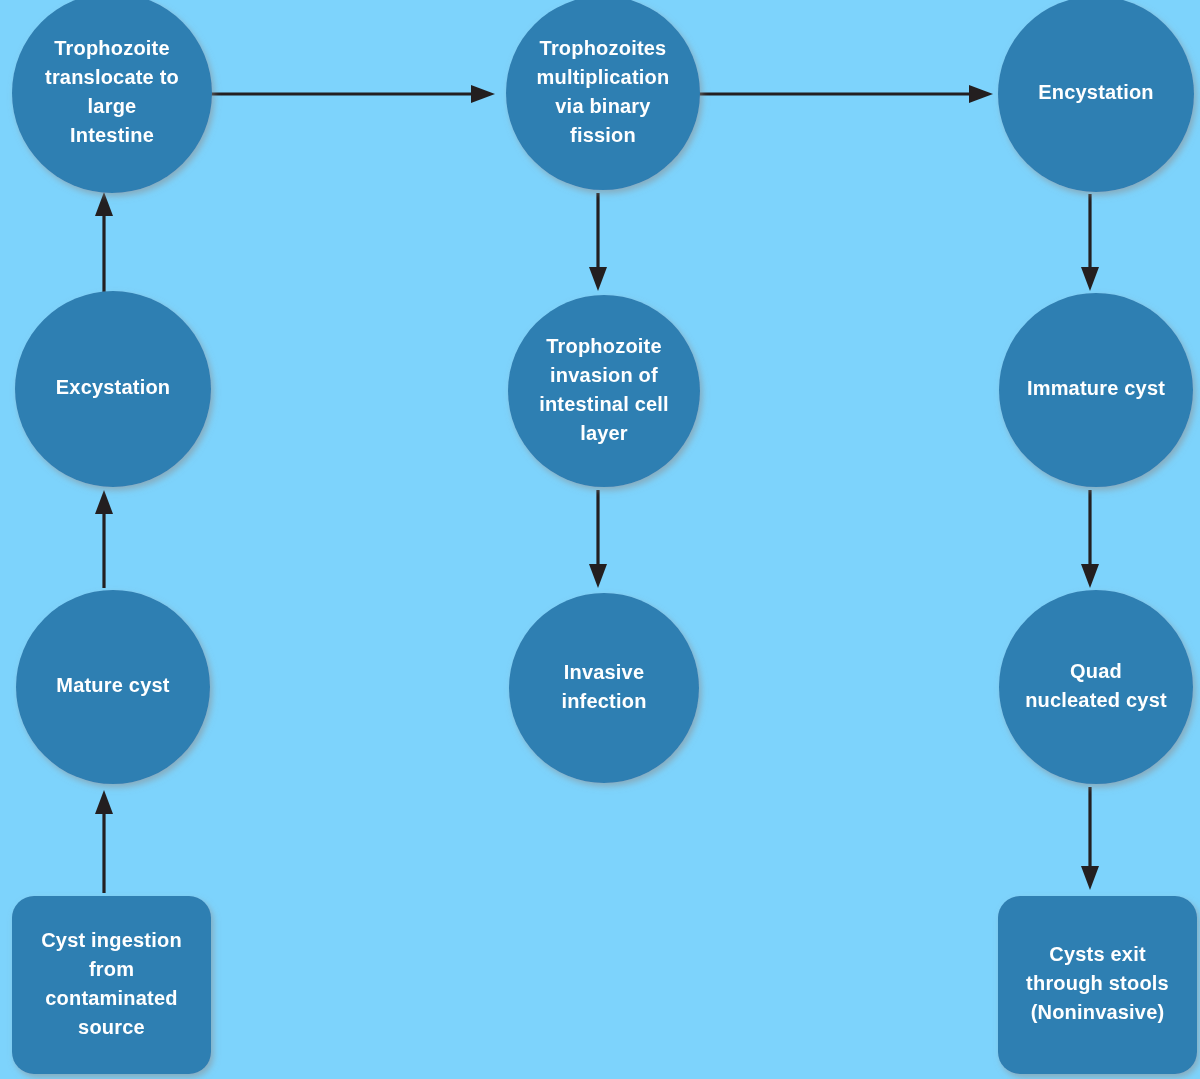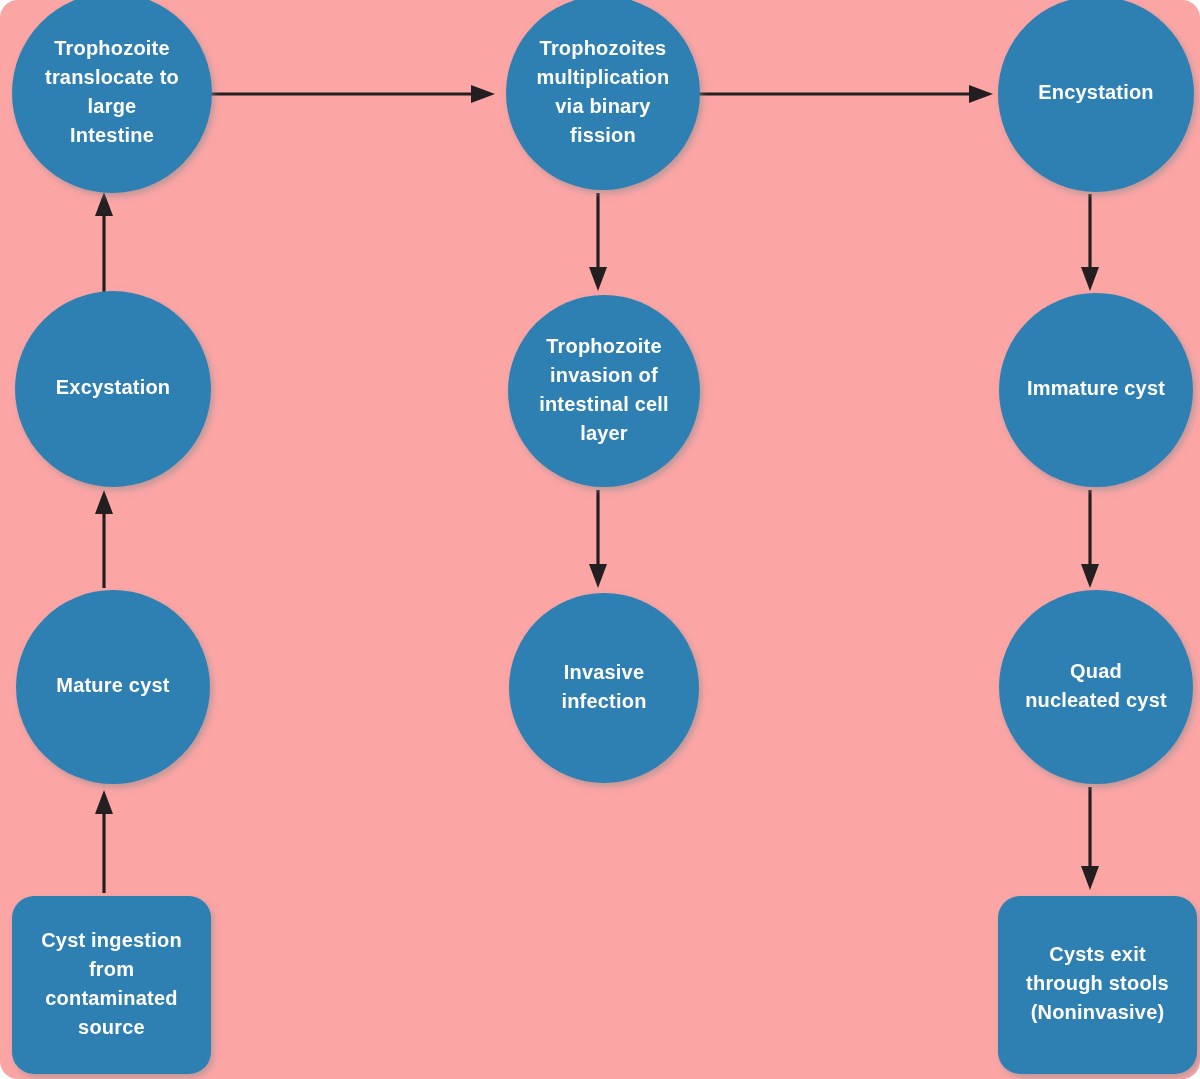--- a/index.html
+++ b/index.html
@@ -8,23 +8,22 @@
     padding: 0;
     background: #ffffff;
   }
   body {
     font-family: "Liberation Sans", sans-serif;
   }
   #diagram-root {
     position: relative;
     width: 1200px;
     height: 1079px;
-    background: #fca5a5;
+    background: #7dd3fc;
     overflow: hidden;
-    border-radius: 18px;
   }
   svg.canvas {
     position: absolute;
     top: 0;
     left: 0;
     width: 1200px;
     height: 1079px;
     display: block;
   }
   .node-label {

